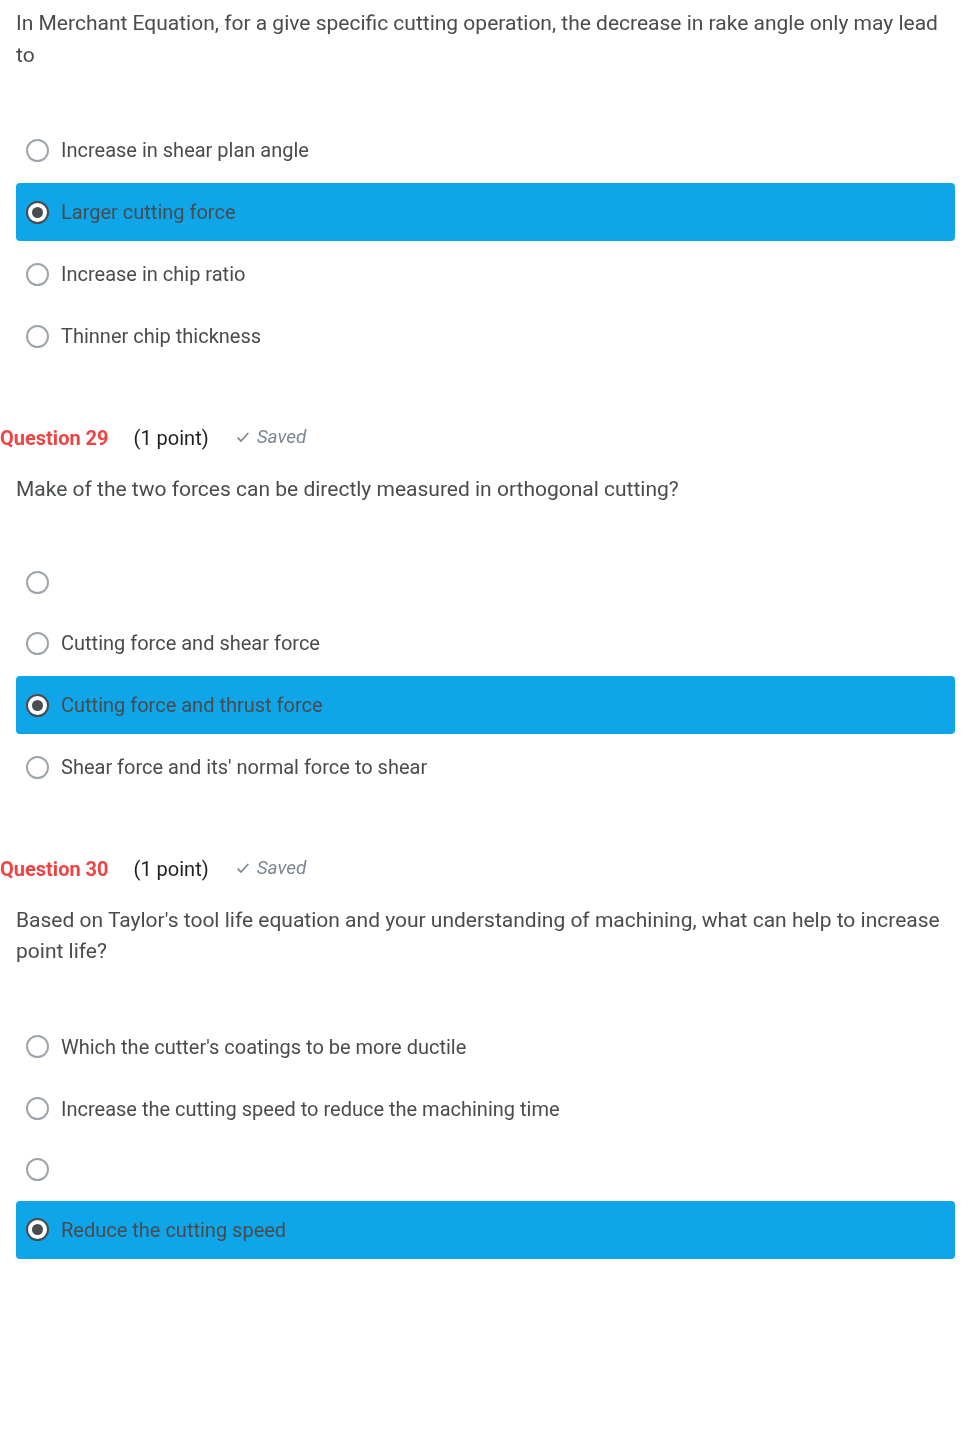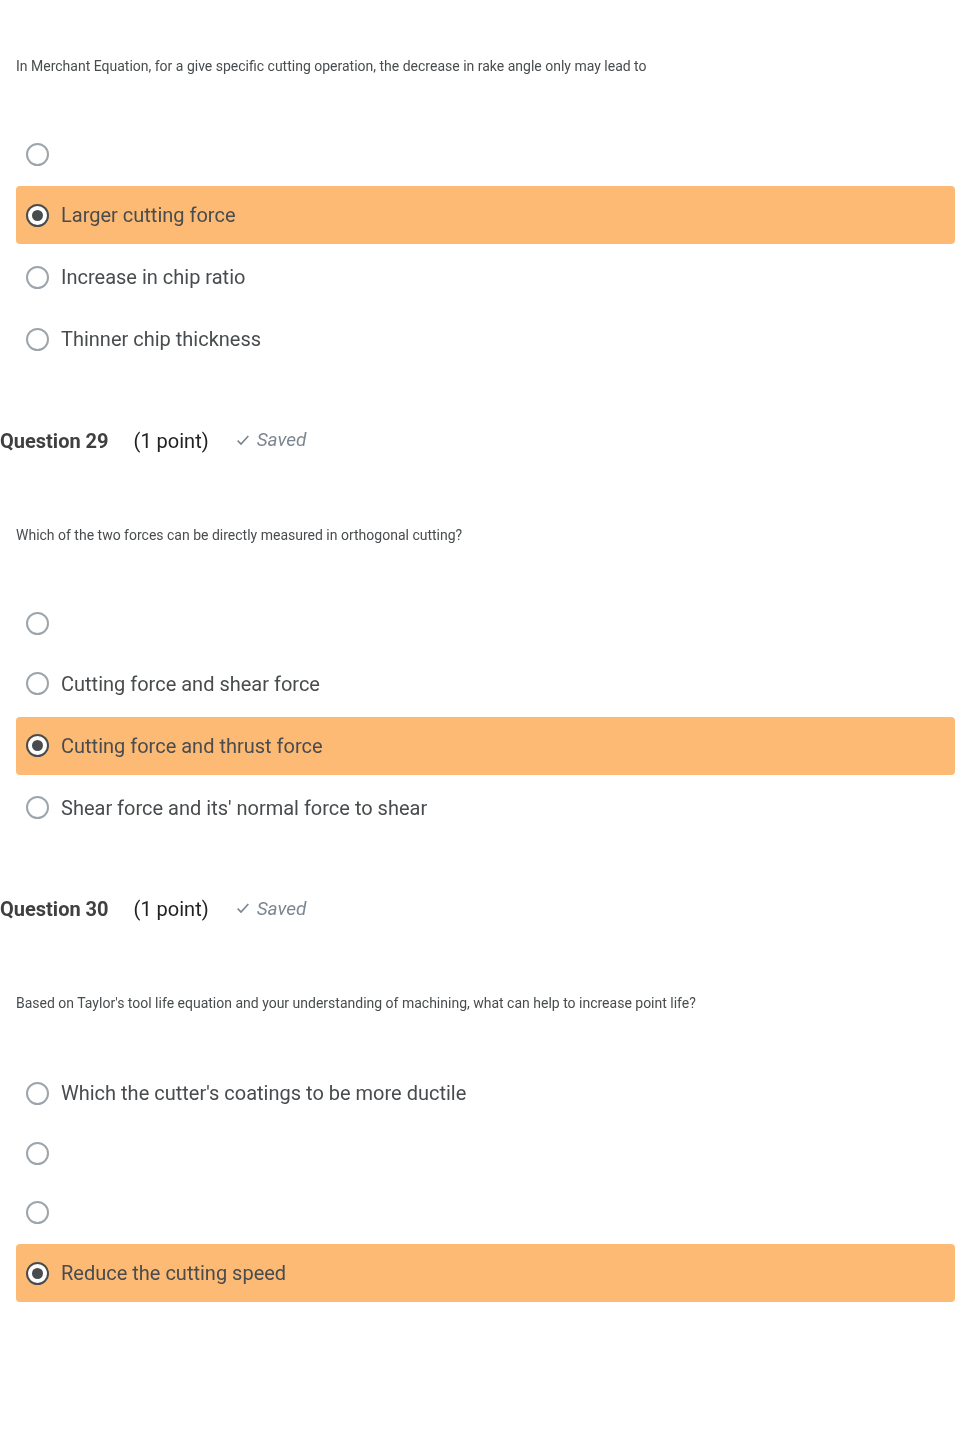--- a/index.html
+++ b/index.html
@@ -8,39 +8,38 @@
       box-sizing: border-box;
     }
     body {
       font-family: -apple-system, BlinkMacSystemFont, "Segoe UI", Roboto, "Helvetica Neue", Arial, sans-serif;
       background: #ffffff;
       color: #202122;
       padding: 0;
       width: 971px;
     }
     .question-text {
-      font-size: 14px;
+      font-size: 21px;
       color: #494c4e;
       line-height: 1.5;
       padding: 8px 16px 16px 16px;
       font-weight: 400;
-      margin-top: 48px;
     }
     .options-container {
       padding: 30px 16px 30px 16px;
     }
     .option {
       display: flex;
       align-items: center;
       padding: 16px 10px;
       margin: 4px 0;
       border-radius: 4px;
     }
     .option.selected {
-      background: #fdba74;
+      background: #0ea5e9;
     }
     .radio {
       width: 23px;
       height: 23px;
       border: 2px solid #9da5ac;
       border-radius: 50%;
       margin-right: 12px;
       flex-shrink: 0;
       display: flex;
       align-items: center;
@@ -64,21 +63,21 @@
     }
     .question-header {
       padding: 16px 0 16px 0;
       display: flex;
       align-items: baseline;
       gap: 6px;
     }
     .question-title {
       font-size: 20px;
       font-weight: 700;
-      color: #404040;
+      color: #ef4444;
     }
     .question-points {
       font-size: 20px;
       font-weight: 400;
       color: #202122;
       margin-left: 19px;
     }
     .saved-indicator {
       display: inline-flex;
       align-items: center;
@@ -101,20 +100,21 @@
     }
   </style>
 </head>
 <body>
 
 <div class="question-block">
   <div class="question-text">In Merchant Equation, for a give specific cutting operation, the decrease in rake angle only may lead to</div>
   <div class="options-container">
     <div class="option">
       <span class="radio"></span>
+      <span class="option-label">Increase in shear plan angle</span>
     </div>
     <div class="option selected">
       <span class="radio checked"></span>
       <span class="option-label">Larger cutting force</span>
     </div>
     <div class="option">
       <span class="radio"></span>
       <span class="option-label">Increase in chip ratio</span>
     </div>
     <div class="option">
@@ -128,21 +128,21 @@
   <div class="question-header">
     <span class="question-title">Question 29</span>
     <span class="question-points">(1 point)</span>
     <span class="saved-indicator">
       <svg class="check-icon" viewBox="0 0 24 24">
           <polyline points="4 13 9 18 20 6"></polyline>
         </svg>
       <span>Saved</span>
     </span>
   </div>
-  <div class="question-text">Which of the two forces can be directly measured in orthogonal cutting?</div>
+  <div class="question-text">Make of the two forces can be directly measured in orthogonal cutting?</div>
   <div class="options-container">
     <div class="option">
       <span class="radio"></span>
     </div>
     <div class="option">
       <span class="radio"></span>
       <span class="option-label">Cutting force and shear force</span>
     </div>
     <div class="option selected">
       <span class="radio checked"></span>
@@ -167,20 +167,21 @@
     </span>
   </div>
   <div class="question-text">Based on Taylor's tool life equation and your understanding of machining, what can help to increase point life?</div>
   <div class="options-container">
     <div class="option">
       <span class="radio"></span>
       <span class="option-label">Which the cutter's coatings to be more ductile</span>
     </div>
     <div class="option">
       <span class="radio"></span>
+      <span class="option-label">Increase the cutting speed to reduce the machining time</span>
     </div>
     <div class="option">
       <span class="radio"></span>
     </div>
     <div class="option selected">
       <span class="radio checked"></span>
       <span class="option-label">Reduce the cutting speed</span>
     </div>
   </div>
 </div>

